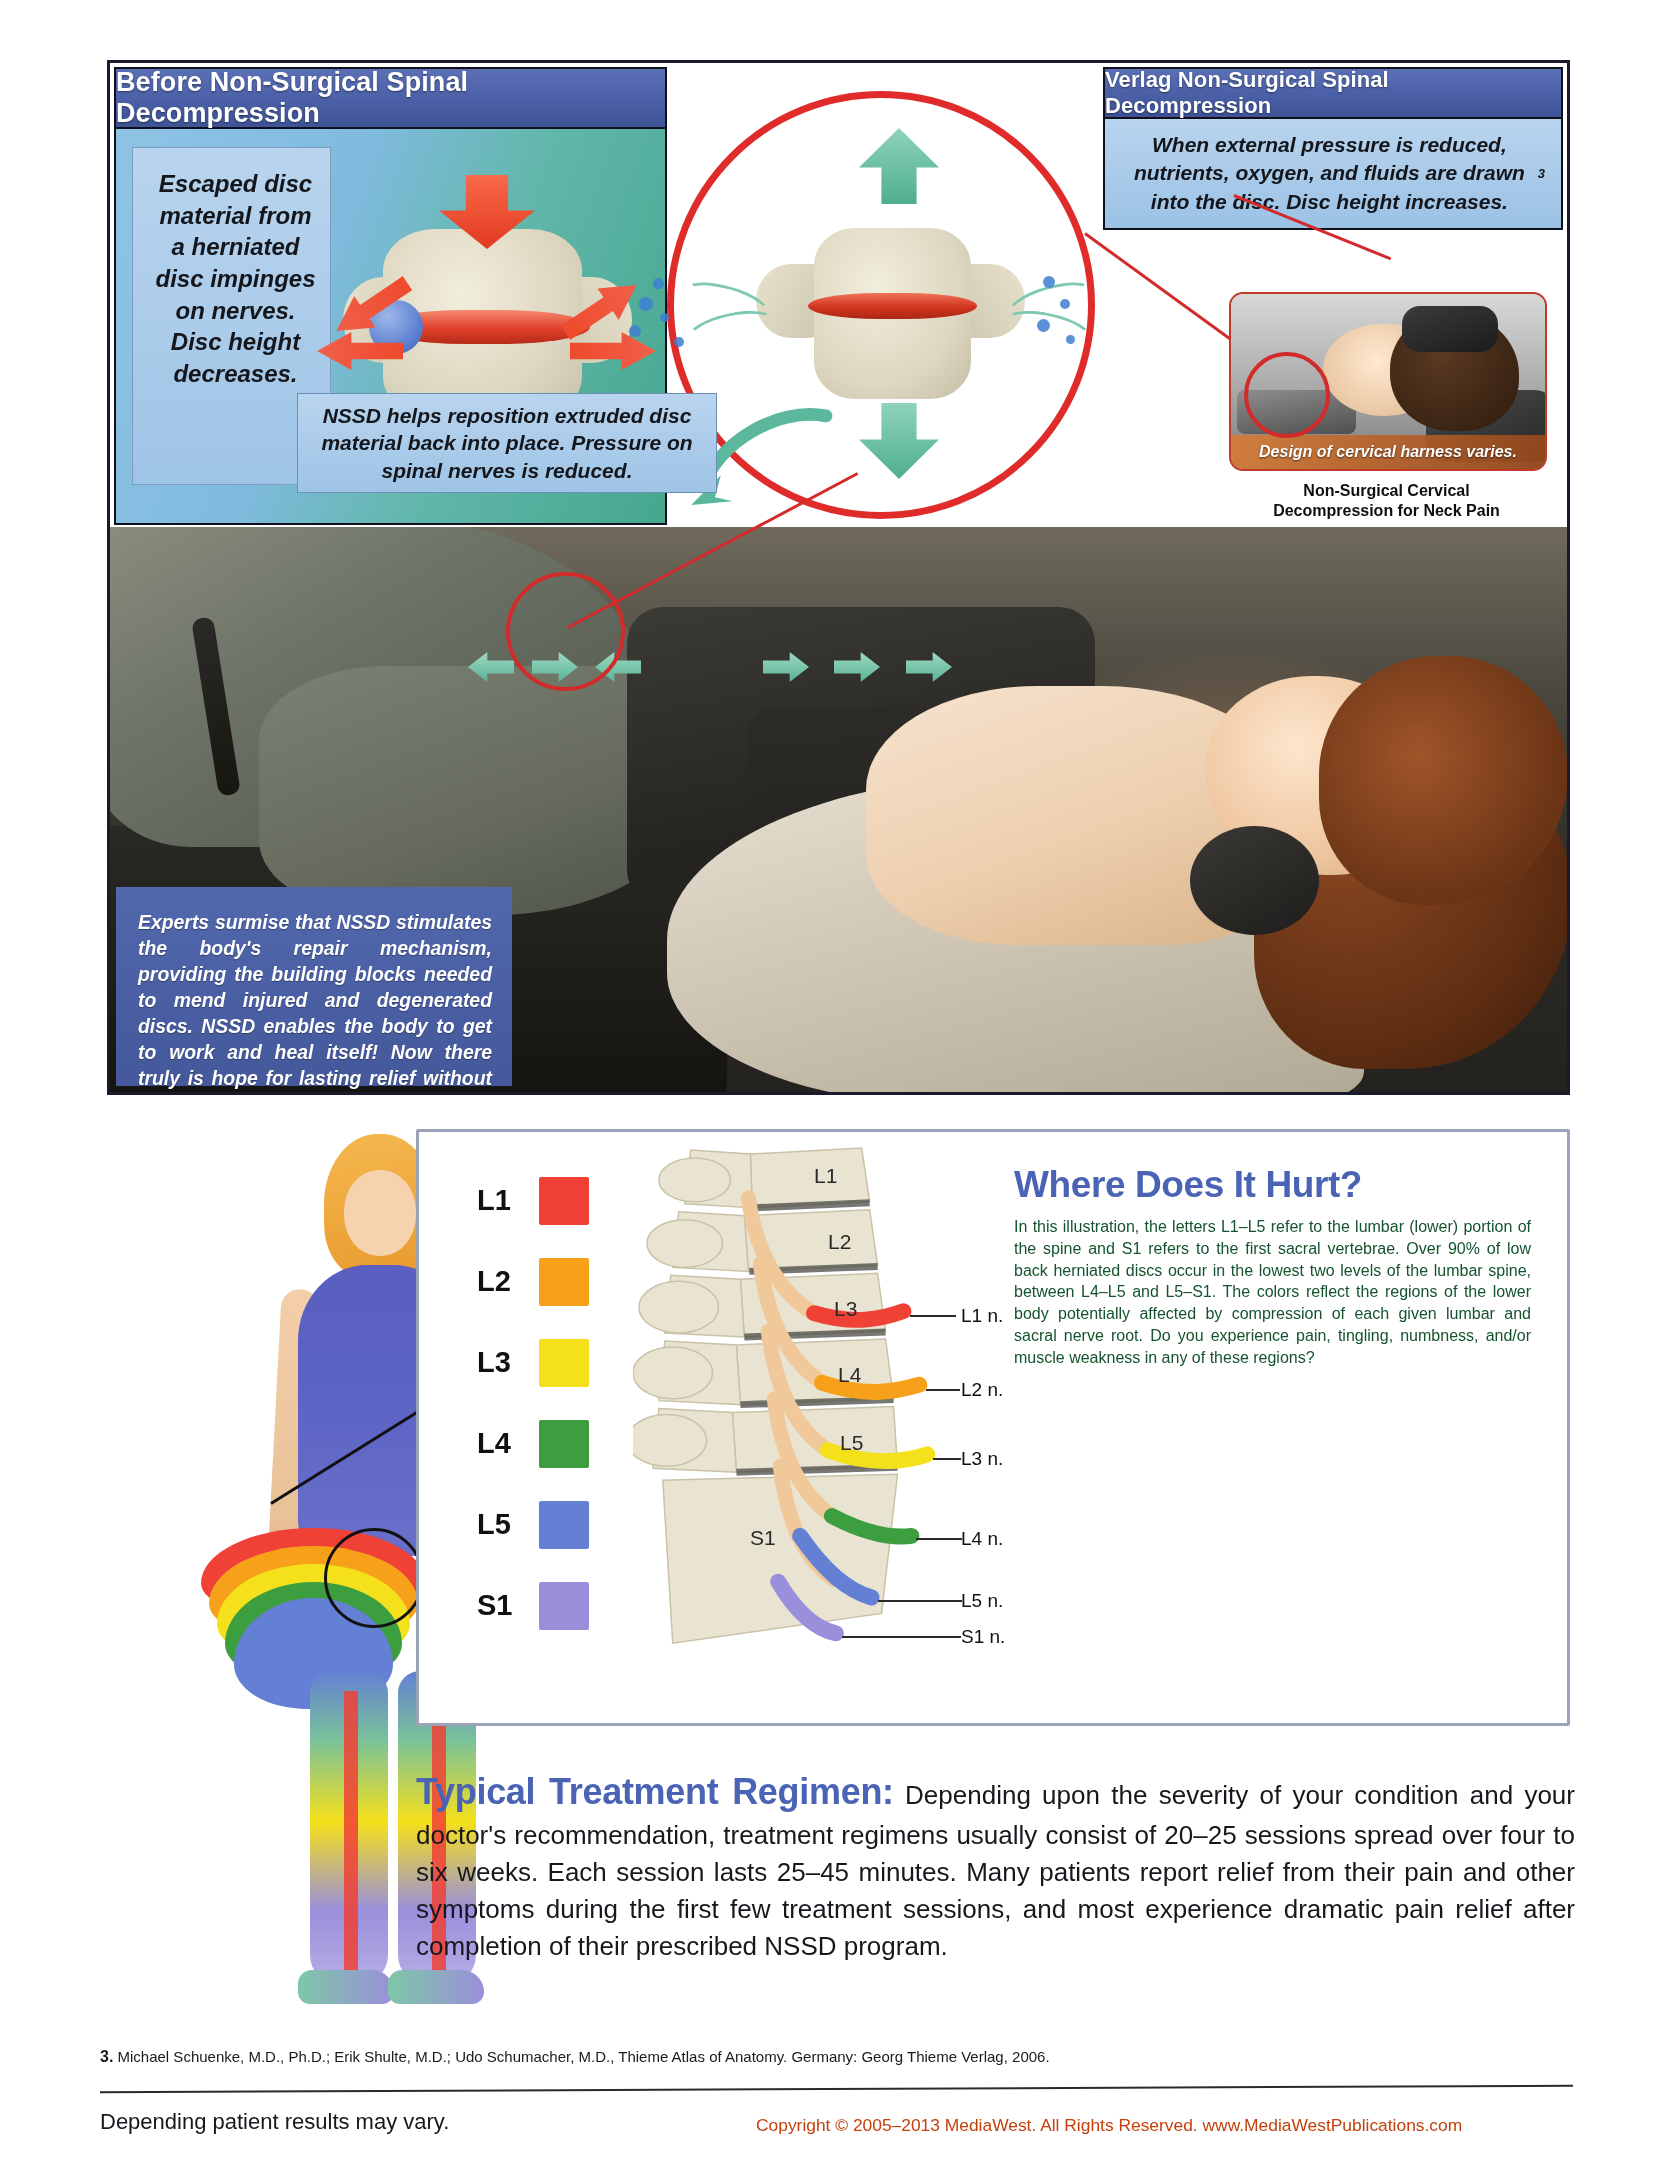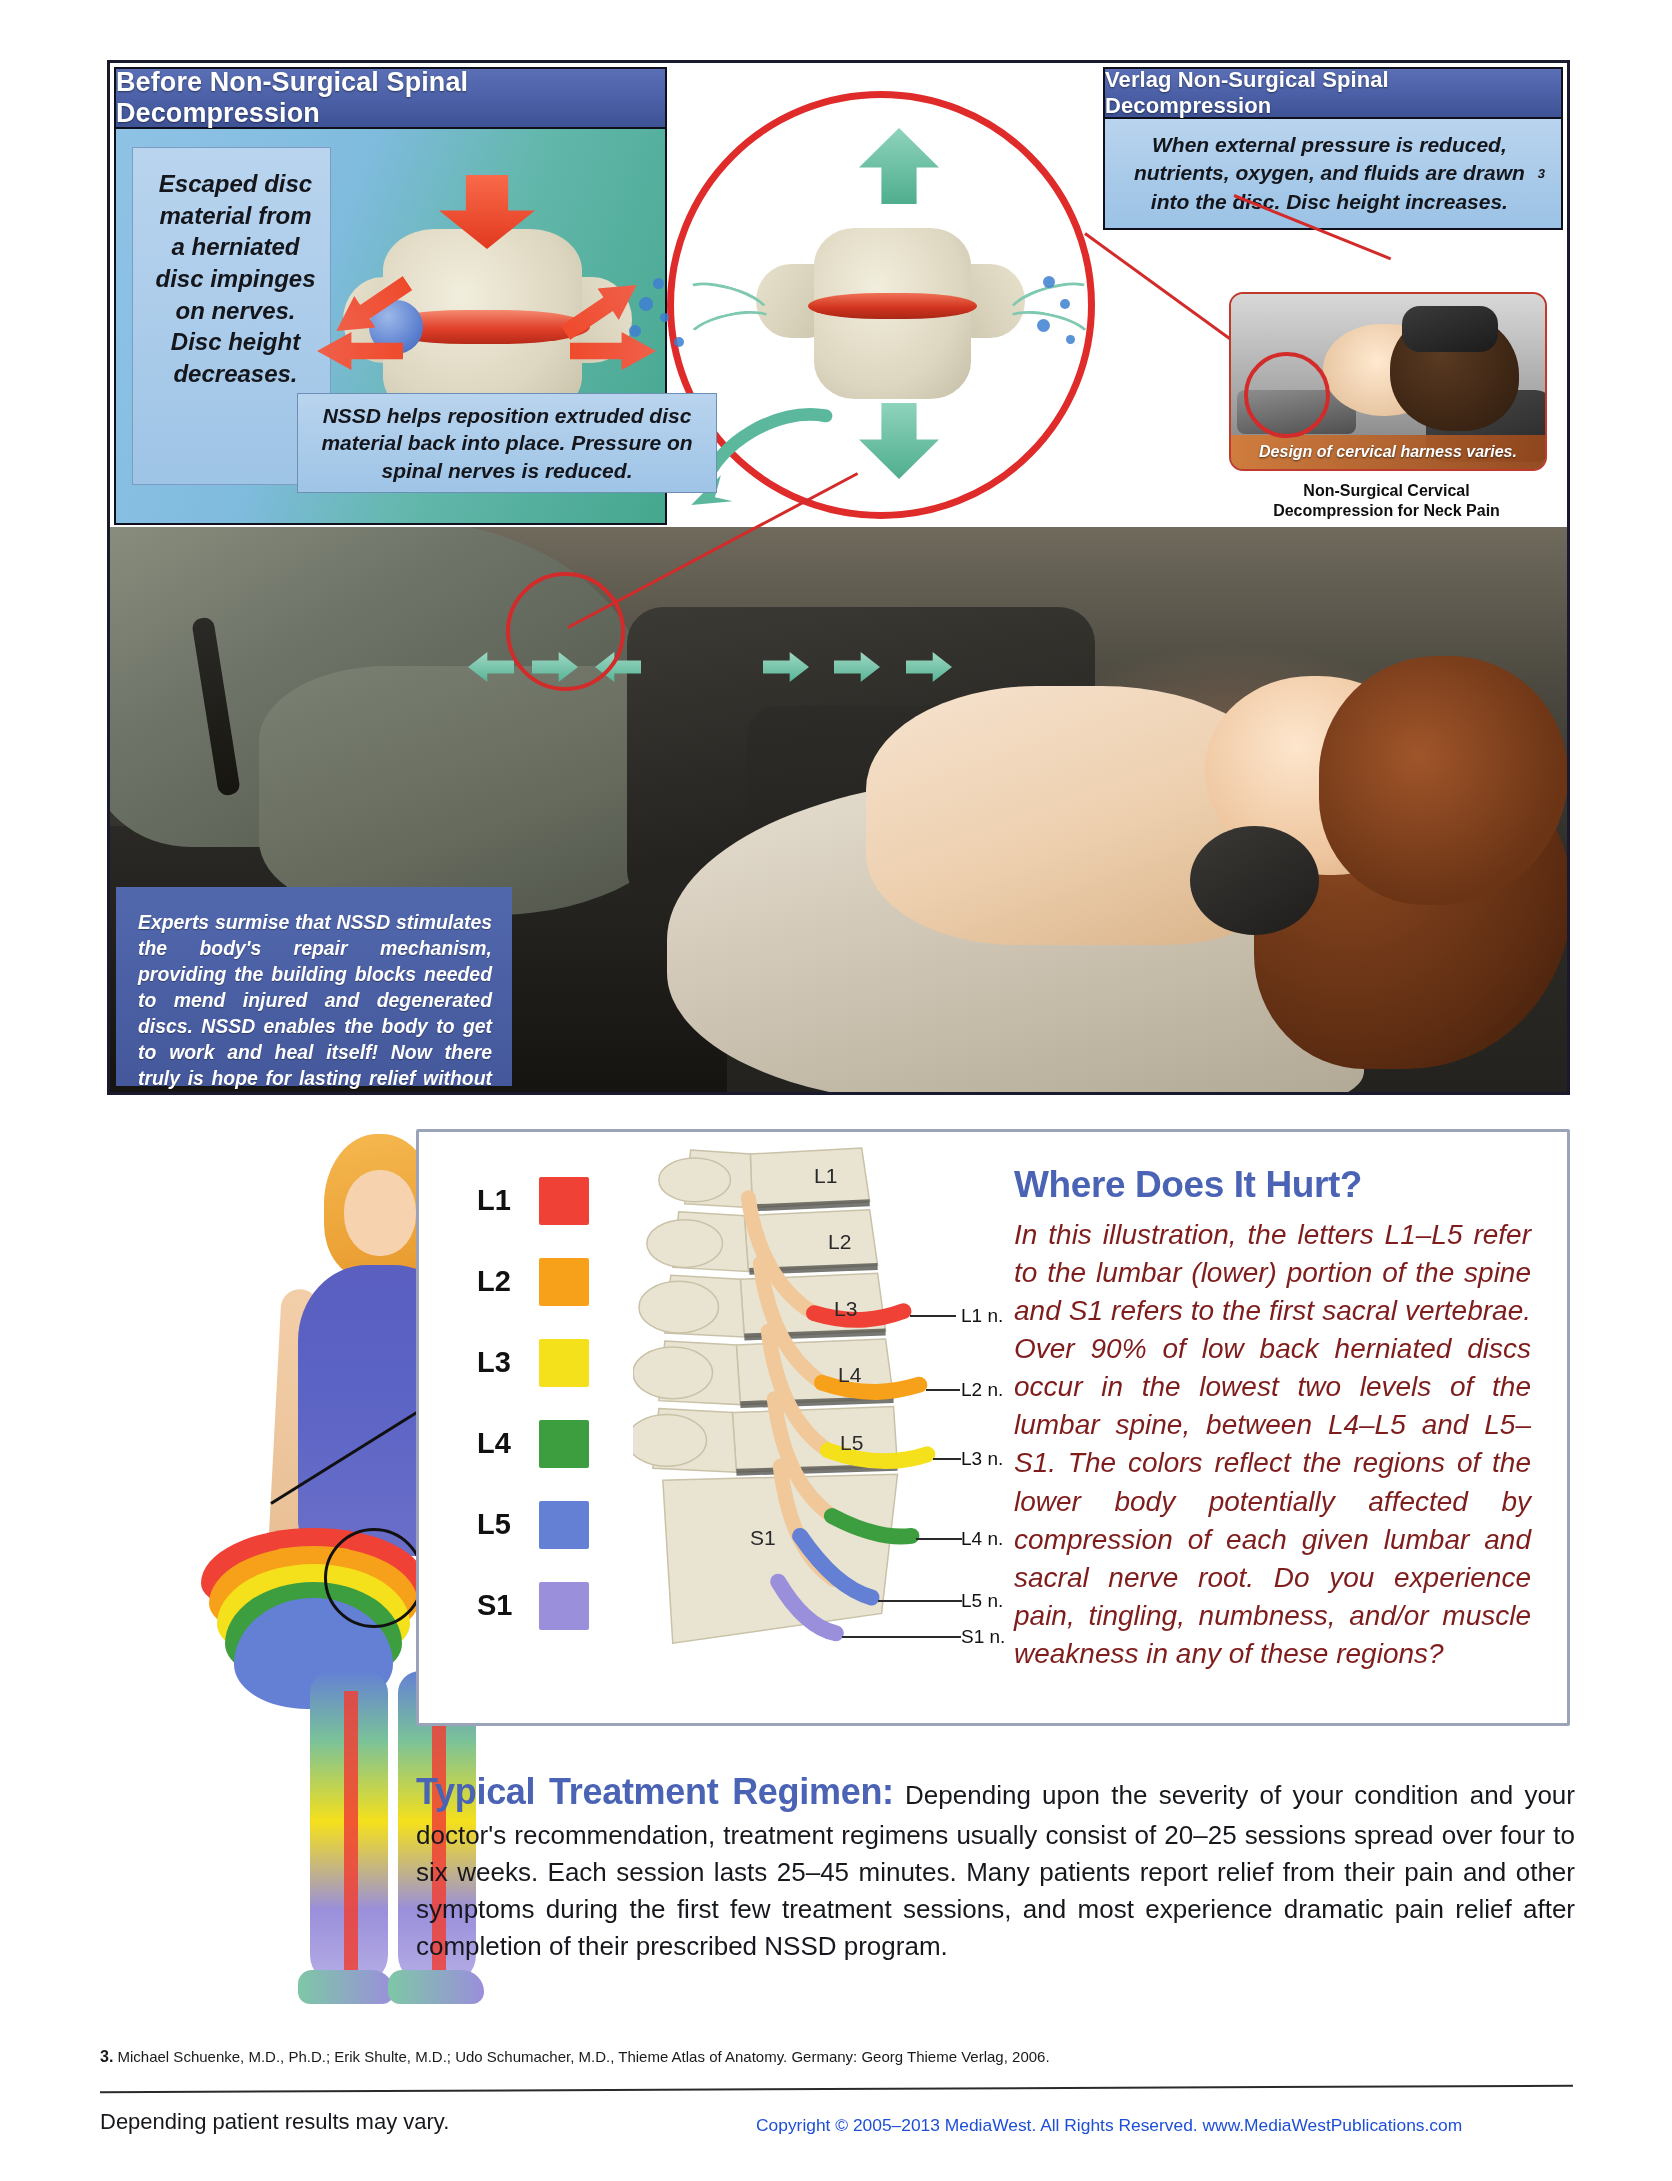--- a/index.html
+++ b/index.html
@@ -353,21 +353,21 @@
   .nlabel { position: absolute; font-size: 19px; font-weight: normal; color: #111; }
   .nline { position: absolute; height: 2px; background: #2a2a2a; }
 
   .wdh {
     position: absolute; left: 595px; top: 32px; width: 517px;
   }
   .wdh h2 {
     font-size: 37px; font-weight: bold; color: #4a63b5; margin-bottom: 10px;
     letter-spacing: -0.4px;
   }
-  .wdh p { font-size: 28px; line-height: 1.36; text-align: justify; color: #7f1d1d; font-style: italic; }
+  .wdh p { font-size: 16px; line-height: 1.36; text-align: justify; color: #14532d; }
 
   
   .regimen {
     position: absolute; left: 416px; top: 1766px; width: 1159px;
     font-size: 26px; line-height: 1.42; text-align: justify; color: #16181d;
   }
   .regimen b {
     font-size: 36px; color: #4a63b5; letter-spacing: -0.3px;
   }
 
@@ -378,21 +378,21 @@
   }
   .footnote b { font-size: 16px; }
   .footer-rule {
     position: absolute; left: 100px; top: 2088px; width: 1473px; height: 2px;
     background: #2a2a2a; transform: rotate(-.25deg);
   }
   .footer-left {
     position: absolute; left: 100px; top: 2109px; font-size: 22px; color: #16181d;
   }
   .footer-right {
-    position: absolute; left: 756px; top: 2115px; font-size: 17.4px; color: #1d4ed8;
+    position: absolute; left: 756px; top: 2115px; font-size: 17.4px; color: #c2410c;
   }
 </style>
 </head>
 <body>
 
 <div class="top-panel">
 
   <div class="patient-photo">
     <div class="ph-dark-left"></div>
     <div class="ph-jeans"></div>

